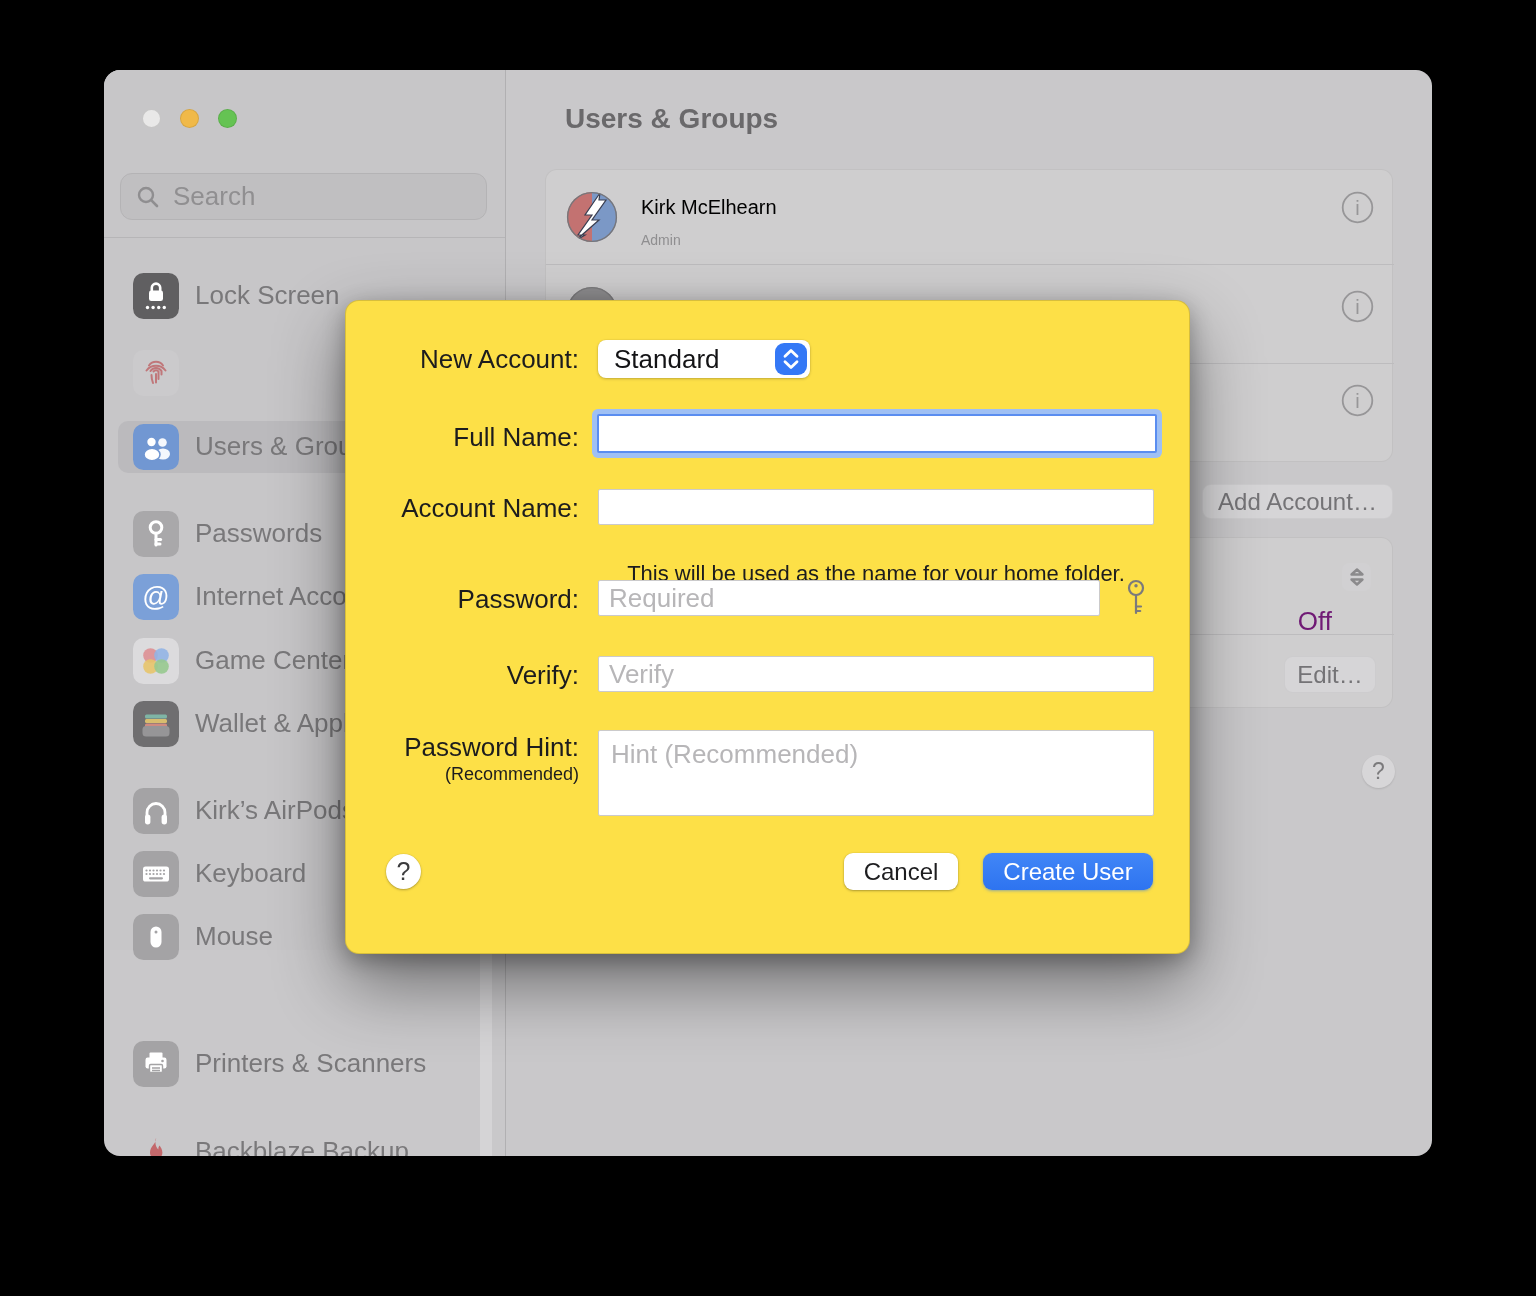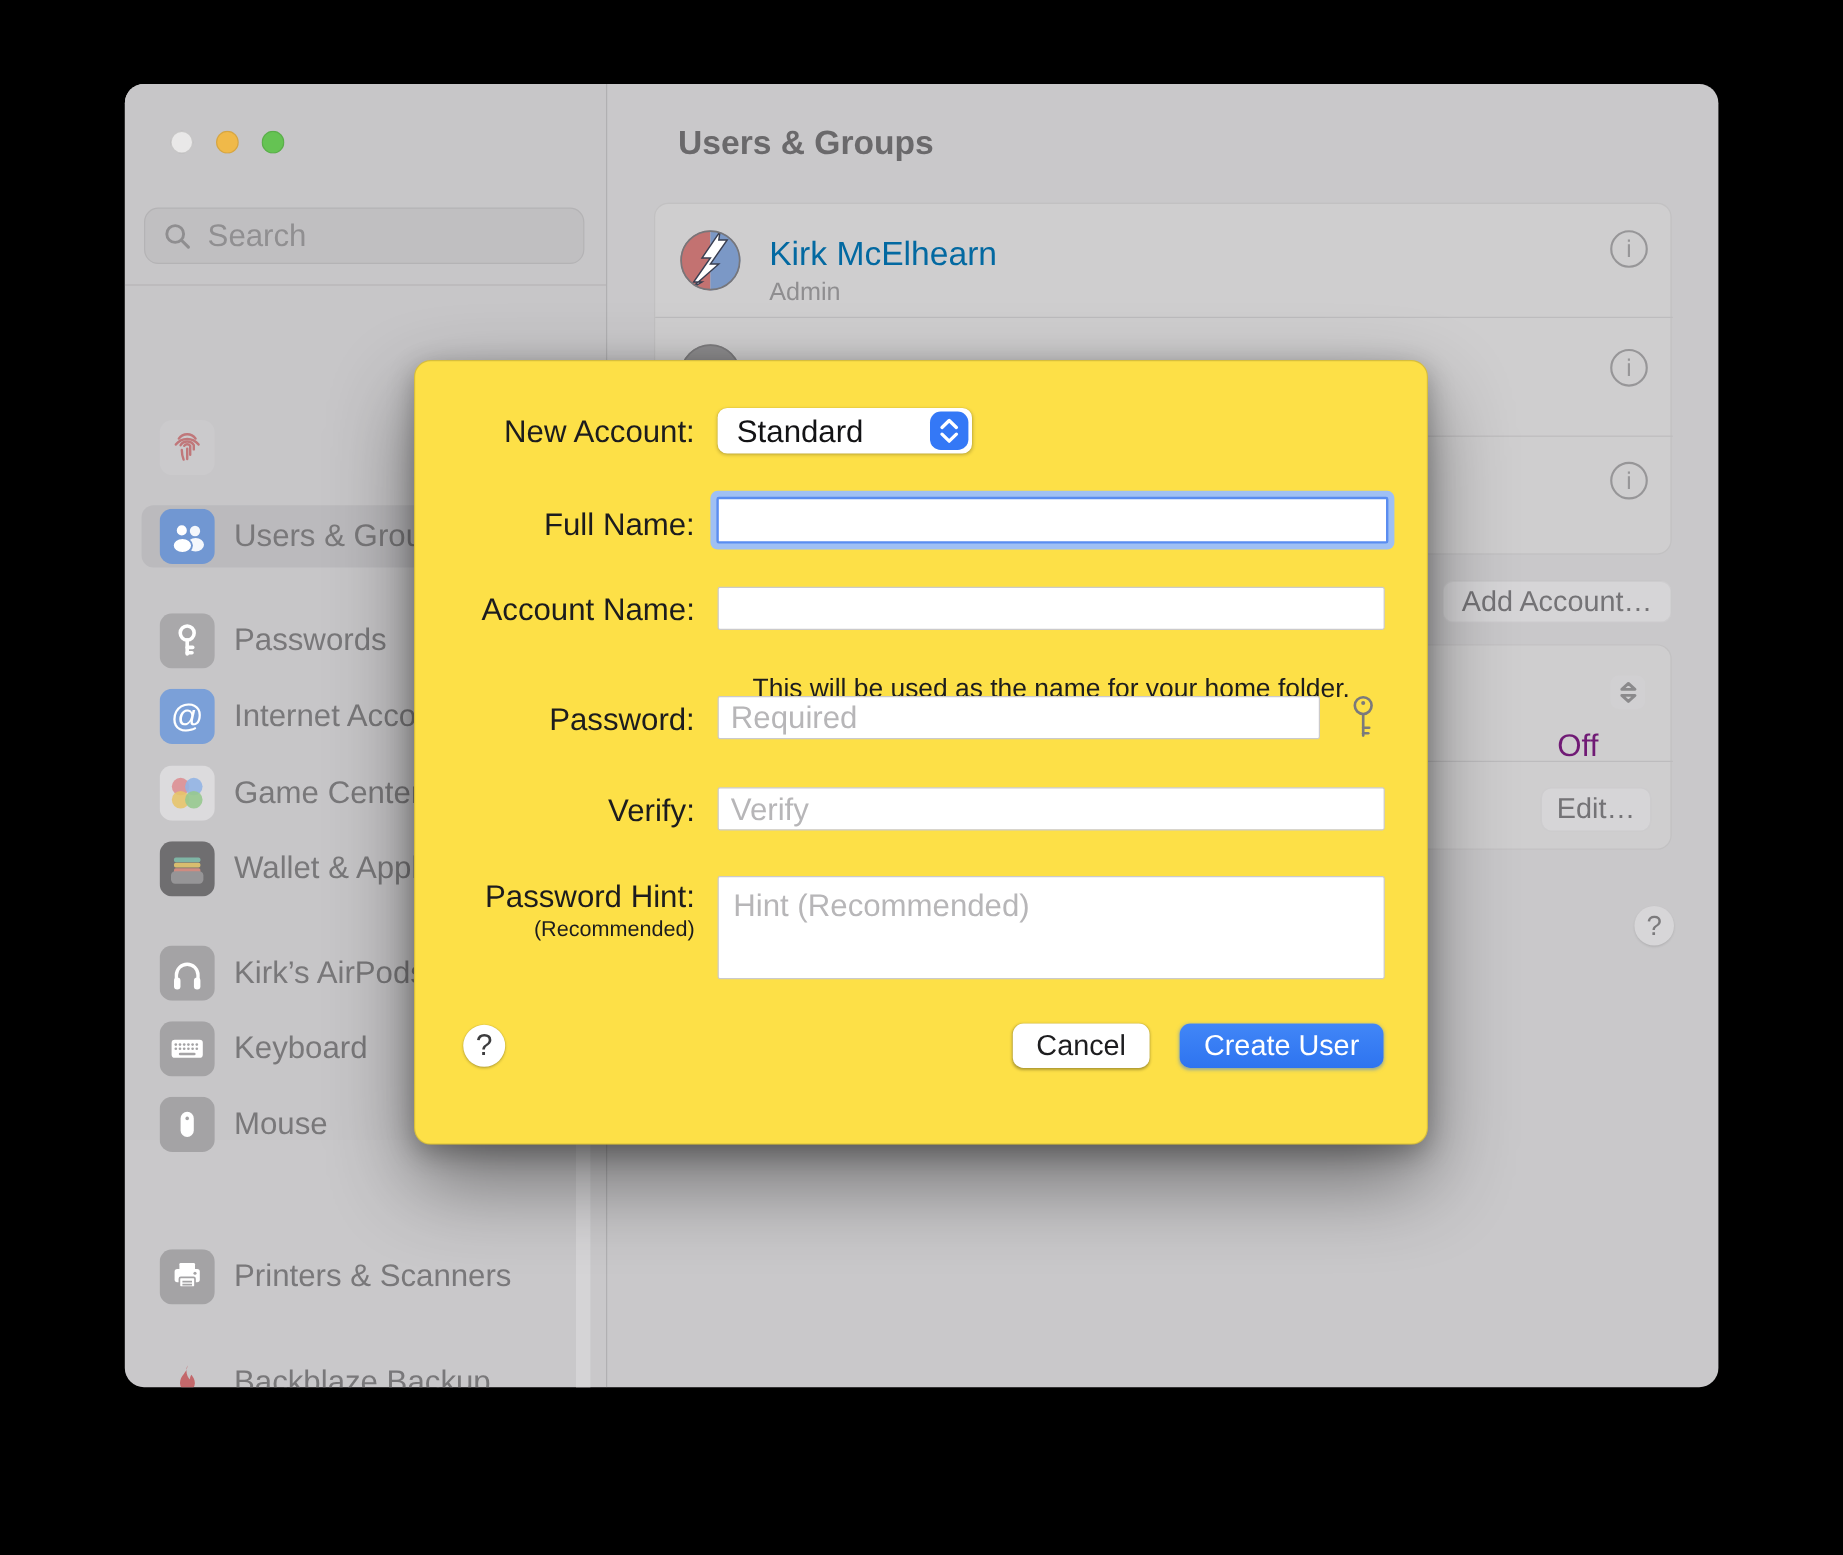--- a/index.html
+++ b/index.html
@@ -17,22 +17,22 @@
   .srow{position:absolute;left:14px;width:374px;height:52px;border-radius:10px;display:flex;align-items:center;gap:16px;padding-left:15px;}
   .srow.sel{background:#bbbabd;}
   .srow .lbl{font-size:26px;color:#79787a;white-space:nowrap;line-height:1.15;}
   .srow.two{height:78px;}
   .srow.two .lbl{white-space:normal;width:170px;}
   .sicon{width:46px;height:46px;flex-shrink:0;}
   .scrollthumb{position:absolute;left:376px;top:455px;width:12px;height:678px;border-radius:6px;background:#d5d4d6;}
   .main-title{position:absolute;left:461px;top:33px;font-size:28px;font-weight:700;color:#6a696b;}
   .card{position:absolute;background:#cfcecf;border:1px solid rgba(0,0,0,.06);border-radius:12px;}
   .rowdiv{position:absolute;left:0;width:848px;height:1px;background:#bdbcbe;}
-  .uname{position:absolute;left:95px;top:26px;font-size:28px;color:#0369a1;}
-  .urole{position:absolute;left:95px;top:62px;font-size:21px;color:#8f8e90;}
+  .uname{position:absolute;left:95px;top:26px;font-size:20px;color:#000000;}
+  .urole{position:absolute;left:95px;top:62px;font-size:14px;color:#8f8e90;}
   .infobtn{position:absolute;width:33px;height:33px;}
   .graybtn{position:absolute;border-radius:9px;background:#d6d5d7;color:#747376;font-size:24px;display:flex;align-items:center;justify-content:center;border:1px solid rgba(0,0,0,.04);}
   .helpc{position:absolute;width:33px;height:33px;border-radius:50%;background:#d7d6d8;color:#7b7a7c;font-size:23px;display:flex;align-items:center;justify-content:center;box-shadow:0 1px 2px rgba(0,0,0,.12);}
   .offlbl{position:absolute;font-size:26px;color:#701a75;text-align:right;margin-top:42px;}
   .stepper{position:absolute;width:29px;height:28px;border-radius:7px;background:#d1d0d2;display:flex;align-items:center;justify-content:center;}
   
   .dialog{position:absolute;left:241px;top:230px;width:845px;height:654px;border-radius:14px;background:#fde047;border:1px solid rgba(0,0,0,.15);box-shadow:0 30px 70px rgba(0,0,0,.45),0 6px 22px rgba(0,0,0,.28);}
   .dlabel{position:absolute;left:0;width:233px;text-align:right;font-size:26px;color:#1c1c1e;}
   .dsub{position:absolute;left:0;width:233px;text-align:right;font-size:18px;color:#1c1c1e;}
   .dfield{position:absolute;height:36px;background:#fff;border:1px solid #cbcacb;border-radius:2px;font-size:26px;color:#222;padding:0 10px;outline:none;}
@@ -61,20 +61,32 @@
         <span style="display:flex;">
           <svg width="26" height="26" viewBox="0 0 26 26">
               <circle cx="11" cy="11" r="7" fill="none" stroke="#8f8e90" stroke-width="2.4"></circle>
               <line x1="16.2" y1="16.2" x2="22" y2="22" stroke="#8f8e90" stroke-width="2.6" stroke-linecap="round"></line>
             </svg>
         </span>
         <input placeholder="Search" style="">
       </div>
       <div class="hdivider"></div>
 
+      <div class="srow" style="top:200px;">
+        <svg class="sicon" viewBox="0 0 46 46">
+            <rect width="46" height="46" rx="10.5" fill="#605f61"></rect>
+            <path d="M18.8 18v-3.2a4.2 4.2 0 0 1 8.4 0V18" fill="none" stroke="#fff" stroke-width="2.6"></path>
+            <rect x="16" y="17.5" width="14" height="10.5" rx="2.3" fill="#fff"></rect>
+            <circle cx="14.5" cy="34.5" r="1.7" fill="#fff"></circle>
+            <circle cx="20.1" cy="34.5" r="1.7" fill="#fff"></circle>
+            <circle cx="25.7" cy="34.5" r="1.7" fill="#fff"></circle>
+            <circle cx="31.3" cy="34.5" r="1.7" fill="#fff"></circle>
+          </svg>
+        <span class="lbl">Lock Screen</span>
+      </div>
 
       <div class="srow two" style="top:264px;">
         <svg class="sicon" viewBox="0 0 46 46">
             <rect width="46" height="46" rx="10.5" fill="#cbcacc"></rect>
             <g fill="none" stroke="#c0777a" stroke-width="2" stroke-linecap="round">
               <path d="M16 15.5a8.5 8.5 0 0 1 14 0"></path>
               <path d="M13.5 20.5a12 12 0 0 1 19 0"></path>
               <path d="M17.5 21a6.5 6.5 0 0 1 11 0v3.5"></path>
               <path d="M20.5 21.5a3 3 0 0 1 5 0V29"></path>
               <path d="M23 24v8.5"></path>

